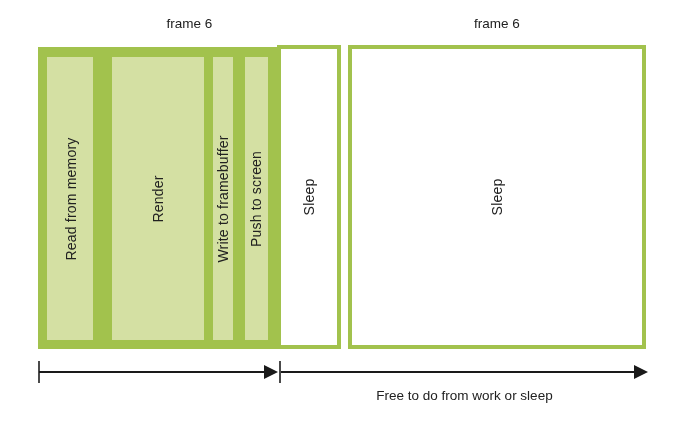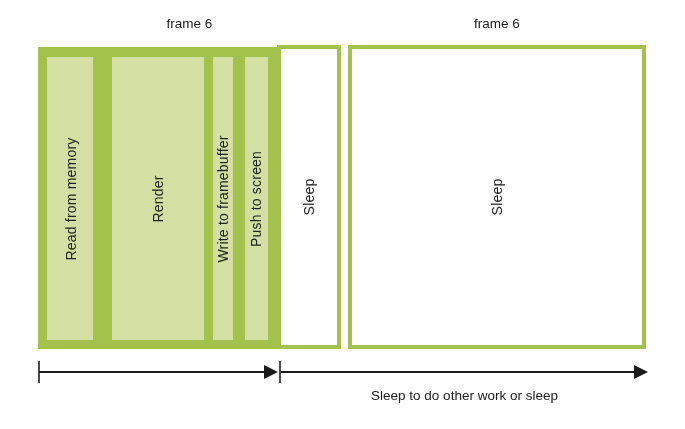--- a/index.html
+++ b/index.html
@@ -146,15 +146,15 @@
 
   <div id="arrow1-head" class="arrow-head"></div>
 
   <div id="tick-mid" class="tick"></div>
 
   <div id="arrow2-line" class="arrow-line"></div>
 
   <div id="arrow2-head" class="arrow-head"></div>
 
 
-  <div id="caption-frame2" class="arrow-caption">Sleep to do other work or sleep</div>
+  <div id="caption-frame2" class="arrow-caption">Free to do from work or sleep</div>
 
 </div>
 
 </body></html>

